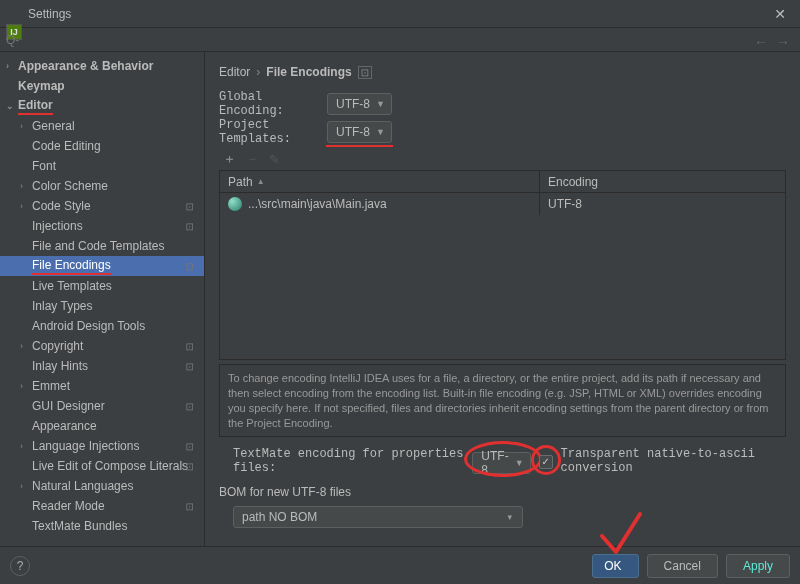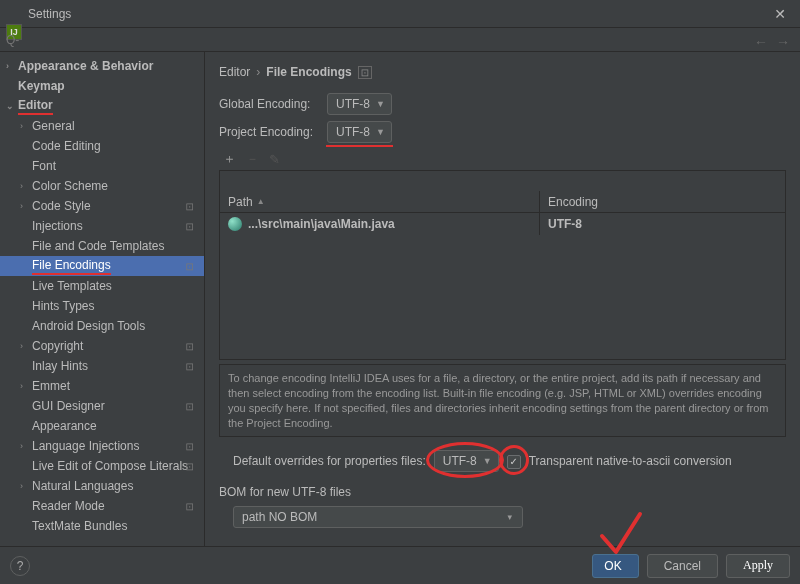--- a/index.html
+++ b/index.html
@@ -74,21 +74,21 @@
   .content {
     flex: 1;
     padding: 10px 14px;
     overflow: hidden;
   }
   .breadcrumb { display: flex; align-items: center; gap: 6px; height: 20px; margin-bottom: 10px; }
   .breadcrumb .sep { color: #888; }
   .breadcrumb .current { font-weight: bold; }
   .breadcrumb .sq { color: #888; font-size: 10px; border:1px solid #666; padding:0 2px;}
   .row { display: flex; align-items: center; height: 24px; margin-bottom: 4px; gap: 8px; }
-  .row label { color: #bbb; }
+  .row label { color: #bbb; font-family: Liberation Mono, monospace; }
   .combo {
     display: inline-flex; align-items: center;
     background: #45494a; border: 1px solid #5e6060;
     height: 22px; padding: 0 6px 0 8px;
     color: #bbb; border-radius: 3px;
     gap: 6px; cursor: pointer;
     min-width: 56px;
   }
   .combo .val {}
   .combo .caret { color: #999; font-size: 9px; }
@@ -100,28 +100,27 @@
     border: 1px solid #2b2b2b;
     background: #3c3f41;
     height: 190px;
     display: flex; flex-direction: column;
     margin-bottom: 4px;
   }
   .table-head {
     display: flex; height: 22px;
     background: #3c3f41;
     border-bottom: 1px solid #2b2b2b;
-    margin-top: 20px;
   }
   .table-head .col, .table-row .col { padding: 0 8px; display: flex; align-items: center; color:#bbb;}
   .col.path { width: 320px; border-right: 1px solid #2b2b2b; }
   .col.enc { flex: 1; }
   .table-head .sort { font-size: 8px; color: #888; margin-left: 4px; }
   .table-body { flex: 1; }
-  .table-row { display: flex; height: 22px; font-weight: bold; }
+  .table-row { display: flex; height: 22px; }
   .file-icon {
     width: 14px; height: 14px; border-radius: 50%;
     background: radial-gradient(circle at 30% 30%, #8fe0c8, #2a7a6a);
     margin-right: 6px; flex-shrink: 0;
     position: relative;
   }
   .helptext {
     background: #3b3e40;
     border: 1px solid #2b2b2b;
     padding: 6px 8px;
@@ -151,21 +150,21 @@
     color: #aaa; font-size: 12px; cursor: pointer;
   }
   .footer .spacer { flex: 1; }
   .btn {
     height: 24px; padding: 0 16px; border-radius: 3px;
     border: 1px solid #5e6060; background: #45494a;
     color: #bbb; display: inline-flex; align-items: center;
     cursor: pointer; font-size: 12px;
   }
   .btn.primary { background: #365880; border-color: #4a708f; color: #fff; padding-left: 11px; }
-  .btn.disabled { color: #ffffff; cursor: default; font-family: Liberation Serif, serif; }
+  .btn.disabled { color: #5eead4; cursor: default; }
   
   .anno-oval {
     position: absolute;
     border: 3px solid #e03030;
     border-radius: 50%;
     pointer-events: none;
   }
   .anno-check-wrap { position: relative; display: inline-block; }
   .anno-check-path { position: absolute; pointer-events: none; }
 </style>
@@ -235,21 +234,21 @@
         <span class="arrow"></span>
         <span class="underline-red">File Encodings</span>
         <span class="badge">⊡</span>
       </div>
       <div class="tree-item lvl1">
         <span class="arrow"></span>
         <span>Live Templates</span>
       </div>
       <div class="tree-item lvl1">
         <span class="arrow"></span>
-        <span>Hints Types</span>
+        <span>Inlay Types</span>
       </div>
       <div class="tree-item lvl1">
         <span class="arrow"></span>
         <span>Android Design Tools</span>
       </div>
       <div class="tree-item lvl1">
         <span class="arrow">›</span>
         <span>Copyright</span>
         <span class="badge">⊡</span>
       </div>
@@ -305,21 +304,21 @@
     </div>
 
     <div class="row">
       <label style="width:100px">Global Encoding:</label>
       <div class="combo">
         <span class="val">UTF-8</span>
         <span class="caret">▼</span>
       </div>
     </div>
     <div class="row">
-      <label style="width:100px">Project Encoding:</label>
+      <label style="width:100px">Project Templates:</label>
       <div class="combo" style="position:relative">
         <span class="val">UTF-8</span>
         <span class="caret">▼</span>
         <span style="position:absolute;left:-2px;right:-2px;bottom:-5px;border-bottom:2px solid #e03030"></span>
       </div>
     </div>
 
     <div class="toolbar-small">
       <span>＋</span>
       <span class="disabled">－</span>
@@ -343,21 +342,21 @@
               <span>...\src\main\java\Main.java</span>
             </div>
             <div class="col enc">UTF-8</div>
           </div>
         </div>
     </div>
 
     <div class="helptext">To change encoding IntelliJ IDEA uses for a file, a directory, or the entire project, add its path if necessary and then select encoding from the encoding list. Built-in file encoding (e.g. JSP, HTML or XML) overrides encoding you specify here. If not specified, files and directories inherit encoding settings from the parent directory or from the Project Encoding.</div>
 
     <div class="row indent" style="position:relative">
-      <label>Default overrides for properties files:</label>
+      <label>TextMate encoding for properties files:</label>
       <span style="position:relative; display:inline-block;">
         <div class="combo">
           <span class="val">UTF-8</span>
           <span class="caret">▼</span>
         </div>
         <span class="anno-oval" style="left:-8px;top:-8px;width:78px;height:36px"></span>
       </span>
       <span class="anno-check-wrap">
         <span class="checkbox">✓</span>
         <span class="anno-oval" style="left:-8px;top:-9px;width:30px;height:30px"></span>

